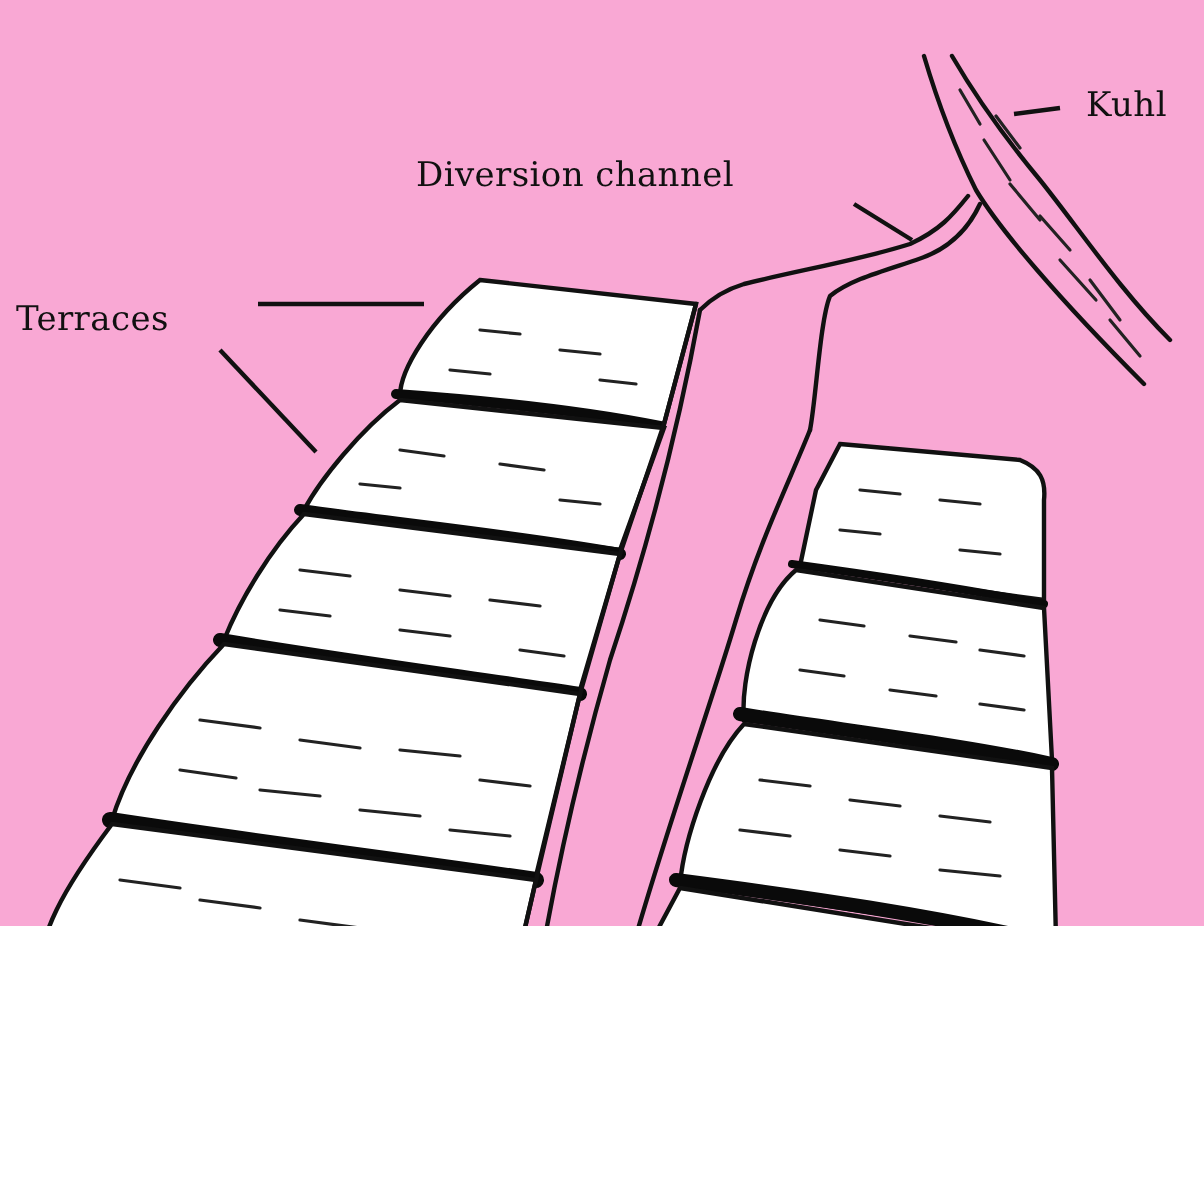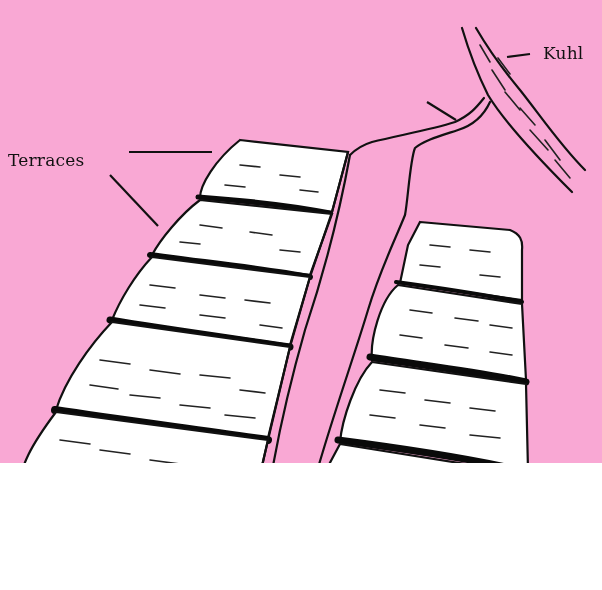--- a/index.html
+++ b/index.html
@@ -147,14 +147,15 @@
     </g>
 
     <g>
       <line class="leader" x1="129" y1="152" x2="212" y2="152"></line>
       <line class="leader" x1="110" y1="175" x2="158" y2="226"></line>
       <line class="leader" x1="507" y1="57" x2="530" y2="54"></line>
     </g>
   </svg>
 
   <div class="label" style="left:543px; top:43px;">Kuhl</div>
+  <div class="label" style="left:208px; top:78px;">Diversion channel</div>
   <div class="label" style="left:8px; top:150px;text-align:center;">Terraces</div>
 </div>
 
 </body></html>

